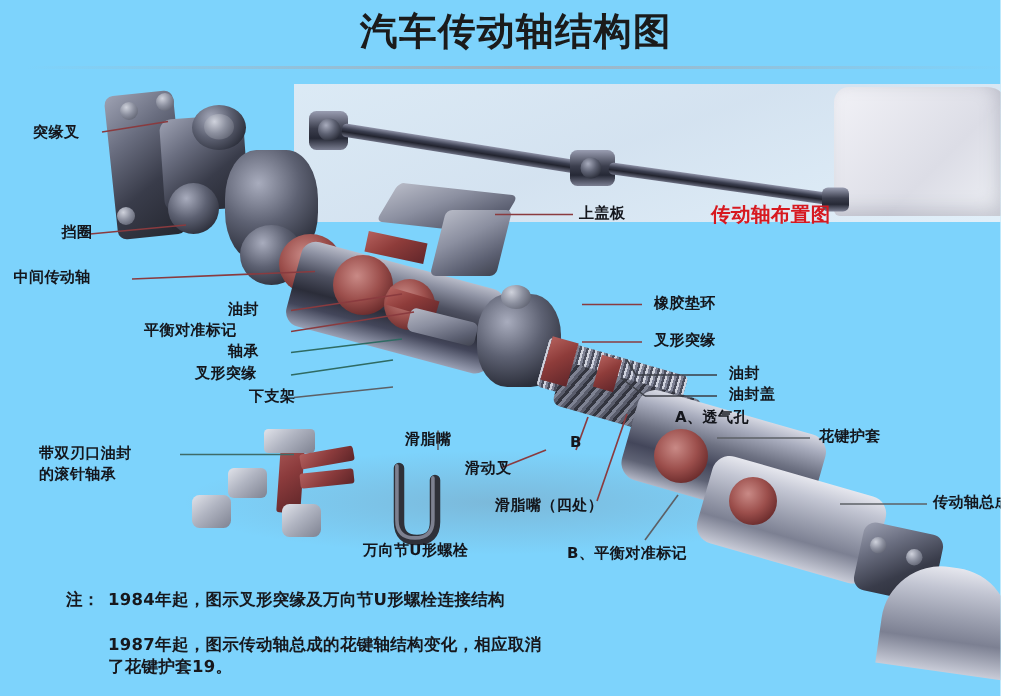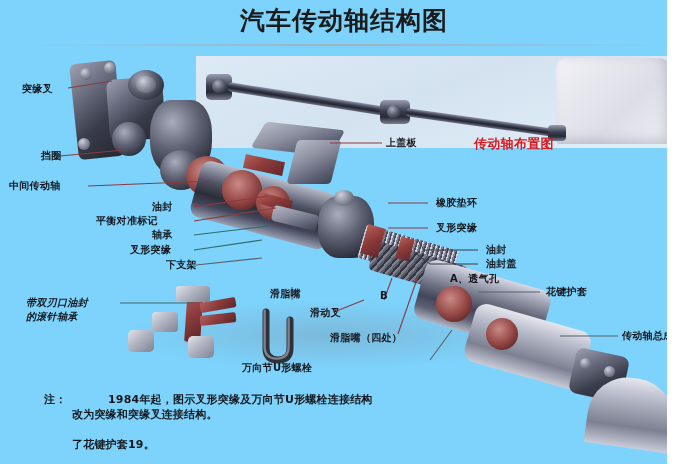--- a/index.html
+++ b/index.html
@@ -232,36 +232,37 @@
   </svg>
 
   <div class="lbl" style="left:22px;top:82px;">突缘叉</div>
   <div class="lbl" style="left:30px;top:149px;margin-left:11px;">挡圈</div>
   <div class="lbl" style="left:9px;top:179px;">中间传动轴</div>
   <div class="lbl" style="left:152px;top:200px;">油封</div>
   <div class="lbl" style="left:96px;top:214px;">平衡对准标记</div>
   <div class="lbl" style="left:152px;top:228px;">轴承</div>
   <div class="lbl" style="left:130px;top:243px;">叉形突缘</div>
   <div class="lbl" style="left:166px;top:258px;">下支架</div>
-  <div class="lbl" style="left:26px;top:296px;white-space:pre;font-style:italic;">带双刃口油封
+  <div class="lbl" style="left:26px;top:296px;white-space:pre;">带双刃口油封
 的滚针轴承</div>
 
   <div class="lbl" style="left:386px;top:136px;">上盖板</div>
   <div class="lbl" style="left:270px;top:287px;">滑脂嘴</div>
   <div class="lbl" style="left:310px;top:306px;">滑动叉</div>
   <div class="lbl" style="left:380px;top:289px;">B</div>
   <div class="lbl" style="left:330px;top:331px;">滑脂嘴（四处）</div>
   <div class="lbl" style="left:242px;top:361px;">万向节U形螺栓</div>
+  <div class="lbl" style="left:378px;top:363px;">B、平衡对准标记</div>
 
   <div class="lbl" style="left:436px;top:196px;">橡胶垫环</div>
   <div class="lbl" style="left:436px;top:221px;">叉形突缘</div>
   <div class="lbl" style="left:486px;top:243px;">油封</div>
   <div class="lbl" style="left:486px;top:257px;">油封盖</div>
   <div class="lbl" style="left:450px;top:272px;">A、透气孔</div>
   <div class="lbl" style="left:546px;top:285px;">花键护套</div>
   <div class="lbl" style="left:622px;top:329px;">传动轴总成</div>
 
   <div class="note" style="left:44px;top:392px;">注：</div>
-  <div class="note" style="left:72px;top:392px;margin-left:36px;">1984年起，图示叉形突缘及万向节U形螺栓连接结构</div>
-  <div class="note" style="left:72px;top:407px;">改为突缘和突缘叉连接结构。</div>
+  <div class="note" style="left:72px;top:392px;">1984年起，图示叉形突缘及万向节U形螺栓连接结构</div>
+  <div class="note" style="left:72px;top:422px;">1987年起，图示传动轴总成的花键轴结构变化，相应取消</div>
   <div class="note" style="left:72px;top:437px;">了花键护套19。</div>
 
 </div>
 
 </body></html>

